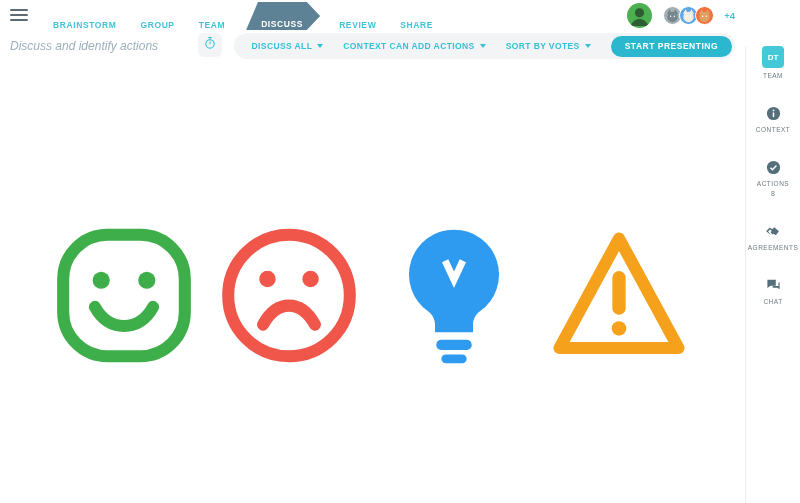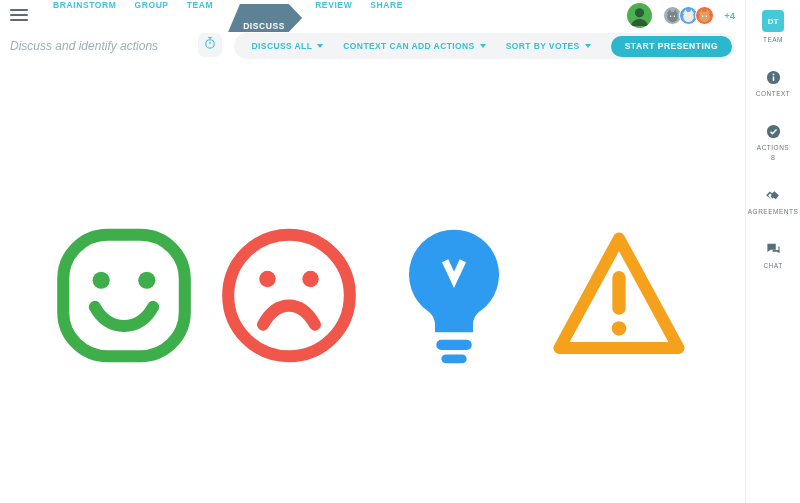--- a/index.html
+++ b/index.html
@@ -6,21 +6,21 @@
   html,body { width:800px; height:503px; overflow:hidden; background:#fff;
     font-family:"Liberation Sans", sans-serif; color:#555; }
   #app { position:relative; width:800px; height:503px; display:flex; }
   #main { flex:1 1 auto; display:flex; flex-direction:column; overflow:hidden; }
 
   
   #topbar { height:30px; display:flex; align-items:center; padding:0 10px; flex:0 0 auto; }
   #hamburger { width:18px; height:12px; display:flex; flex-direction:column;
     justify-content:space-between; cursor:pointer; margin-right:16px; }
   #hamburger span { display:block; height:2px; background:#5f6b74; border-radius:1px; }
-  #nav-steps { display:flex; align-items:flex-start; height:30px; }
+  #nav-steps { display:flex; align-items:flex-end; height:30px;gap:6px; }
   .nav-step { font-size:8.5px; font-weight:bold; letter-spacing:.6px; color:#3fc3da;
     padding:0 9px; cursor:pointer; white-space:nowrap; }
   .nav-step.active { background:#5d8295; color:#fff; height:28px; line-height:28px;
     padding:8px 17px 0 15px; margin:4px 4px 0 6px;
     clip-path:polygon(16% 0, 82% 0, 100% 50%, 82% 100%, 0 100%, 16% 0); }
   #retro-title { margin-left:20px; font-size:12px; color:#666; white-space:nowrap; }
   #retro-title .date { font-size:8.5px; color:#7d8a92; letter-spacing:.4px; }
   #avatars { margin-left:auto; display:flex; align-items:center; margin-right:6px; }
   .avatar { border-radius:50%; overflow:hidden; flex:0 0 auto; position:relative; }
   .avatar.big { width:25px; height:25px; margin-right:14px; }
@@ -47,21 +47,21 @@
     cursor:pointer; font-family:inherit; }
 
   
   #board { flex:1 1 auto; display:flex; padding:26px 0 0 48px; overflow:hidden; }
   .column { width:152px; margin-right:13px; flex:0 0 auto; }
   .col-icon { width:34px; height:34px; margin-bottom:8px; }
   .col-icon svg { width:100%; height:100%; display:block; }
 
   
   #sidebar { flex:0 0 55px; border-left:1px solid #ededed; display:flex;
-    flex-direction:column; align-items:center; padding-top:10px; background:#fff; }
+    flex-direction:column; align-items:center; background:#fff;margin-top:46px; }
   .side-item { display:flex; flex-direction:column; align-items:center;
     margin-bottom:26px; cursor:pointer; }
   .side-item .tile { width:22px; height:22px; border-radius:4px; background:#45c8d8;
     color:#fff; font-size:8px; font-weight:bold; display:flex; align-items:center;
     justify-content:center; margin-bottom:4px; }
   .side-item .icon { width:17px; height:17px; color:#546e7a; margin-bottom:4px; }
   .side-item .icon svg { width:100%; height:100%; display:block; }
   .side-label { font-size:6.5px; letter-spacing:.5px; color:#6d7a81; text-align:center; }
   .side-count { font-size:7px; color:#6d7a81; margin-top:3px; }
 </style>

